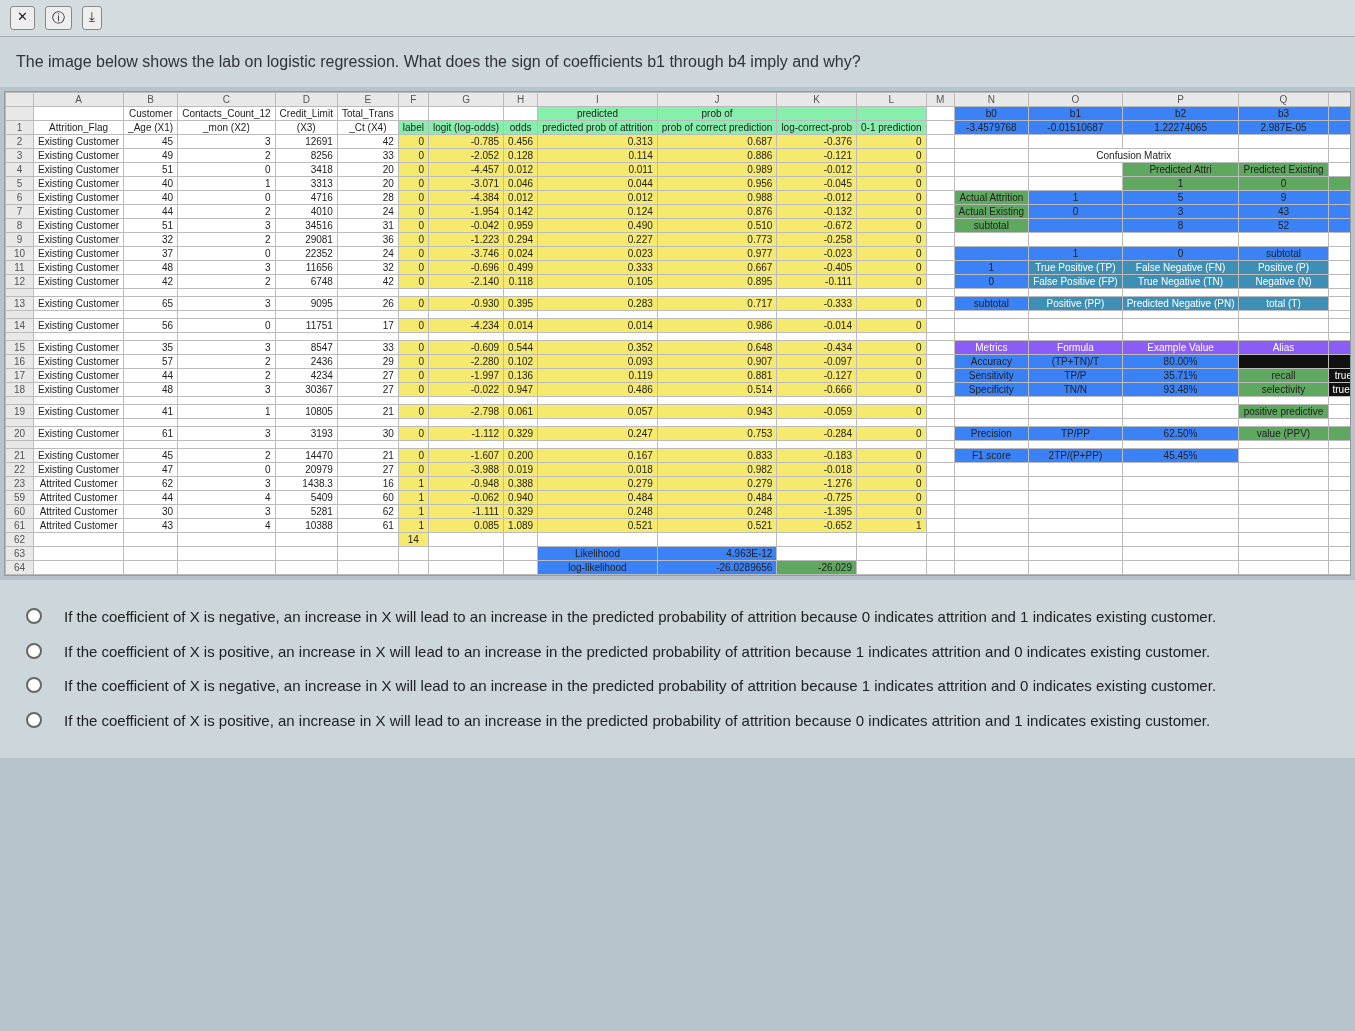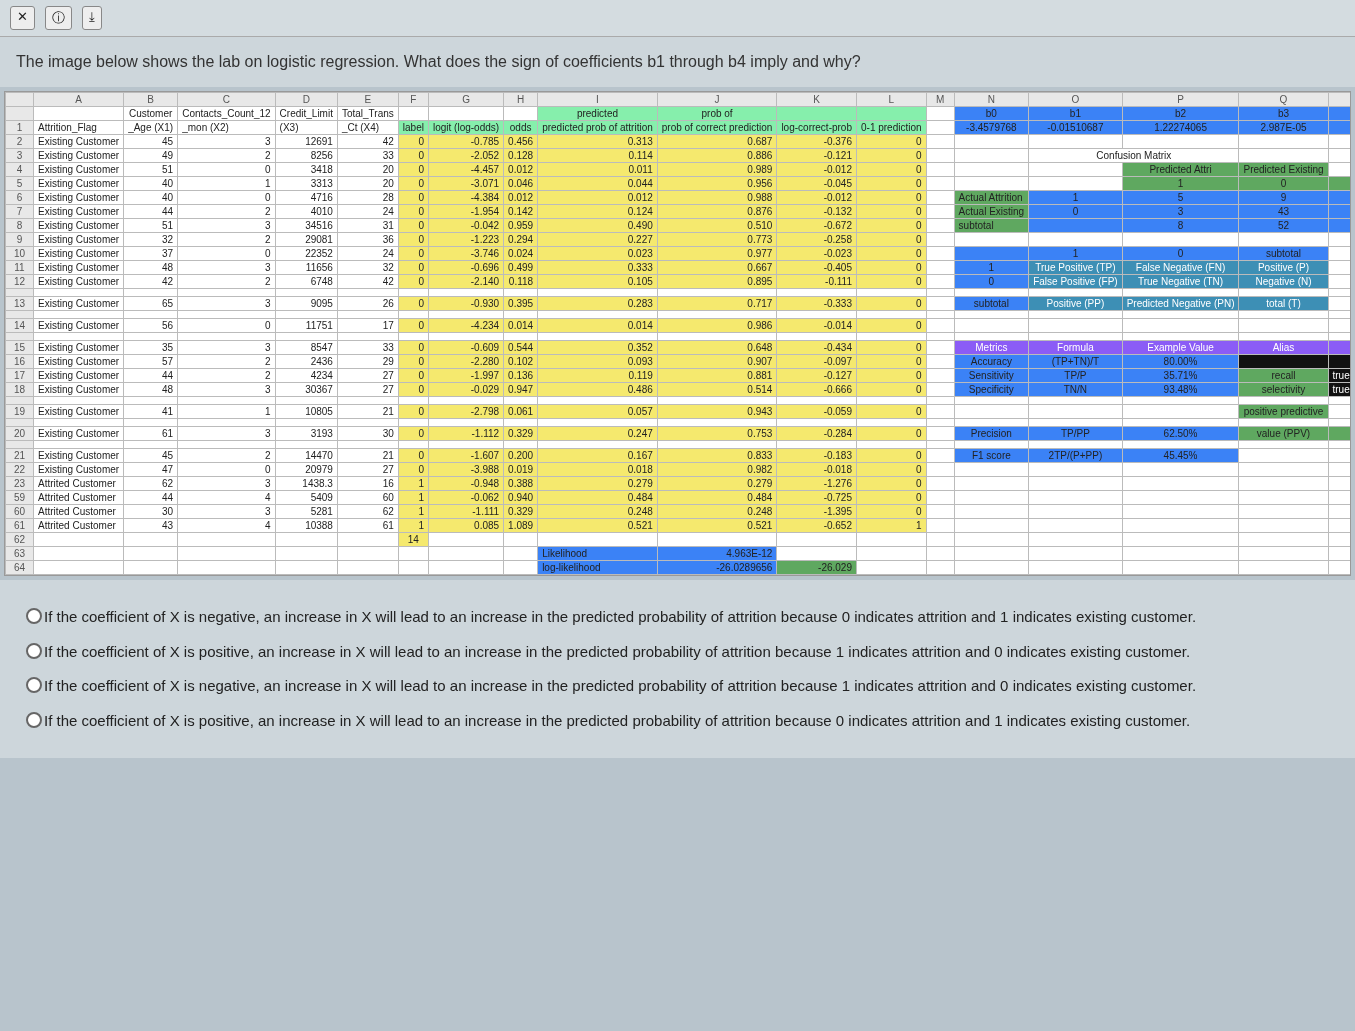--- a/index.html
+++ b/index.html
@@ -12,24 +12,24 @@
 th,td{border:1px solid #bbb;padding:1px 4px;text-align:right;white-space:nowrap;min-width:28px}
 .colhdr td{background:#e8e8e8;text-align:center;font-weight:normal;color:#555}
 .rowhdr{background:#e8e8e8;text-align:center;color:#555}
 .yellow{background:#f5e96e}
 .dyellow{background:#86efac}
 .lblue{background:#3b82f6}
 .blue{background:#3d8fb5;color:#fff}
 .green{background:#5fa860}
 .red{background:#8b5cf6;color:#fff}
 .black{background:#111;color:#fff}
-.txtl{text-align:left}
+.txtl{text-align:center}
 .txtc{text-align:center}
 .answers{padding:14px 26px;background:#cdd6db}
-.answer{display:flex;gap:2px;margin:12px 0;font-size:15px;line-height:1.5;color:#222}
+.answer{display:flex;gap:22px;margin:12px 0;font-size:15px;line-height:1.5;color:#222}
 .radio{width:16px;height:16px;border:2px solid #666;border-radius:50%;flex-shrink:0;margin-top:2px;background:#fff}
 .space{height:8px}
 </style>
 </head>
 <body>
 
 <div class="topbar">
   <span>✕</span>
   <span>ⓘ</span>
   <span>⤓</span>
@@ -502,21 +502,21 @@
           <td class="black txtl">true positive rate (TPR)</td>
         </tr>
         <tr>
           <td class="rowhdr">18</td>
           <td class="txtl">Existing Customer</td>
           <td class="">48</td>
           <td class="">3</td>
           <td class="">30367</td>
           <td class="">27</td>
           <td class="yellow">0</td>
-          <td class="yellow">-0.029</td>
+          <td class="yellow">-0.022</td>
           <td class="yellow">0.947</td>
           <td class="yellow">0.486</td>
           <td class="yellow">0.514</td>
           <td class="yellow">-0.666</td>
           <td class="yellow">0</td>
           <td class=""></td>
           <td class="lblue txtc">Specificity</td>
           <td class="lblue txtc">TN/N</td>
           <td class="lblue txtc">93.48%</td>
           <td class="green txtc">selectivity</td>

